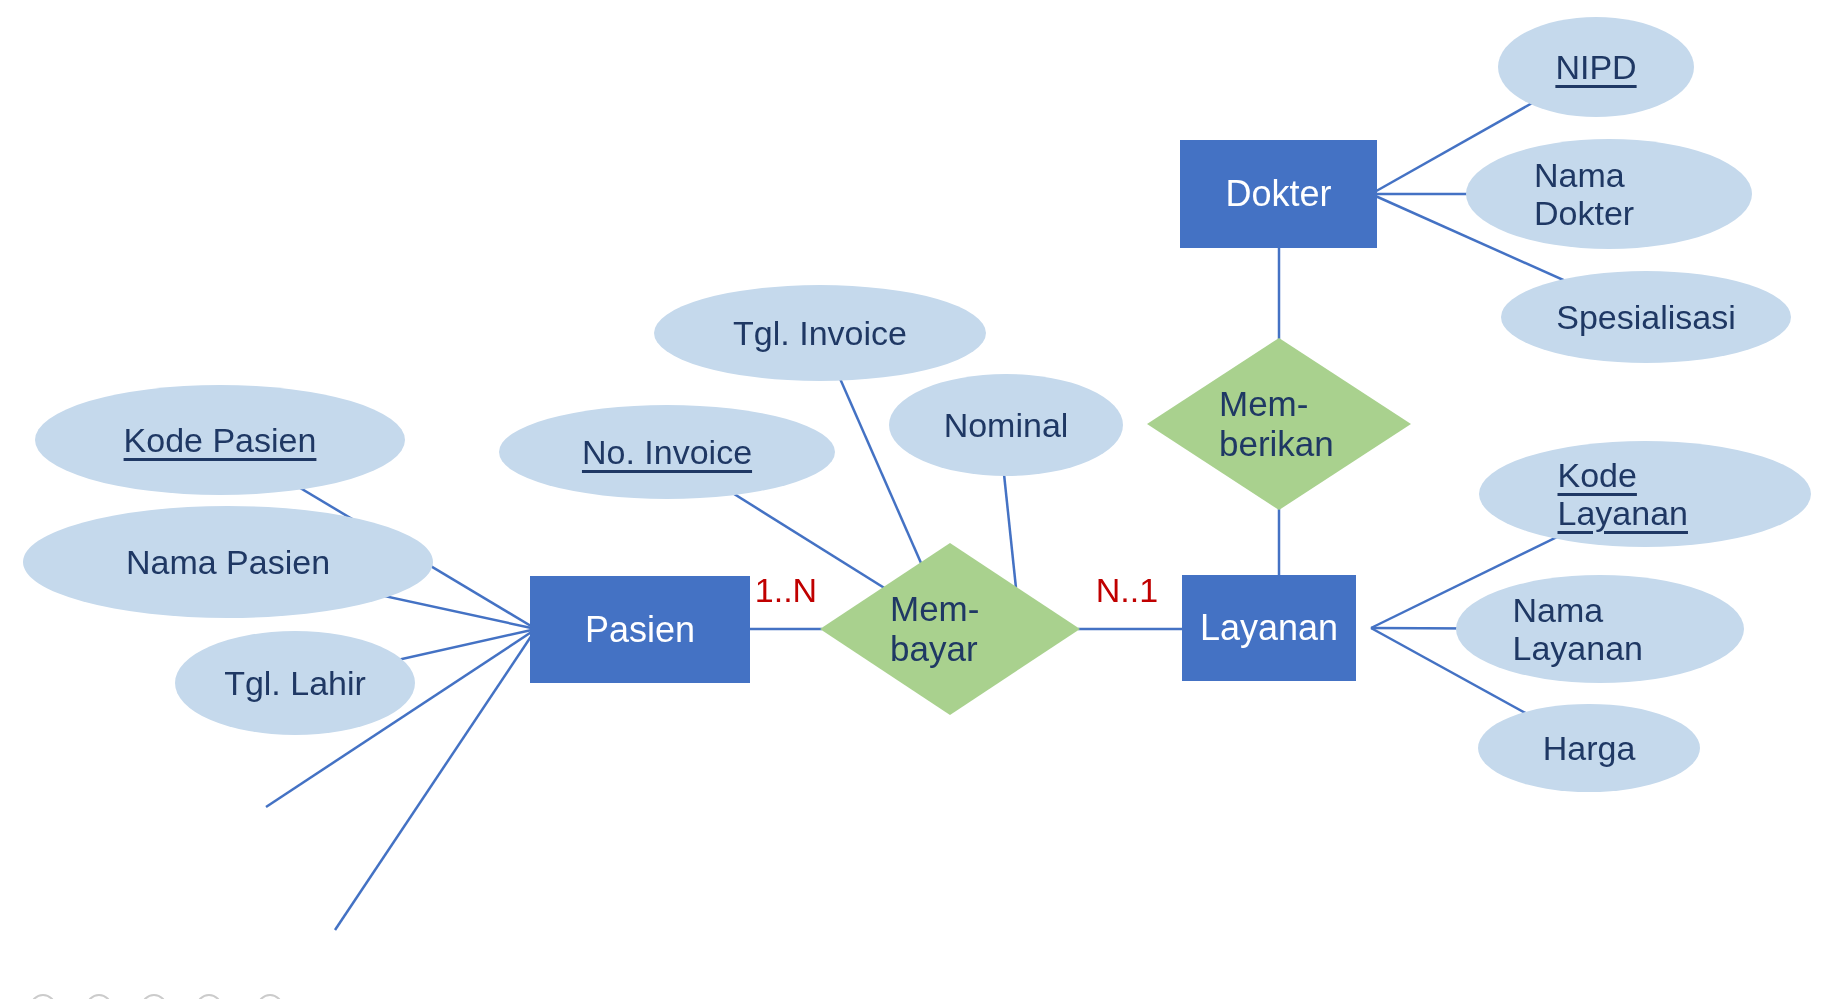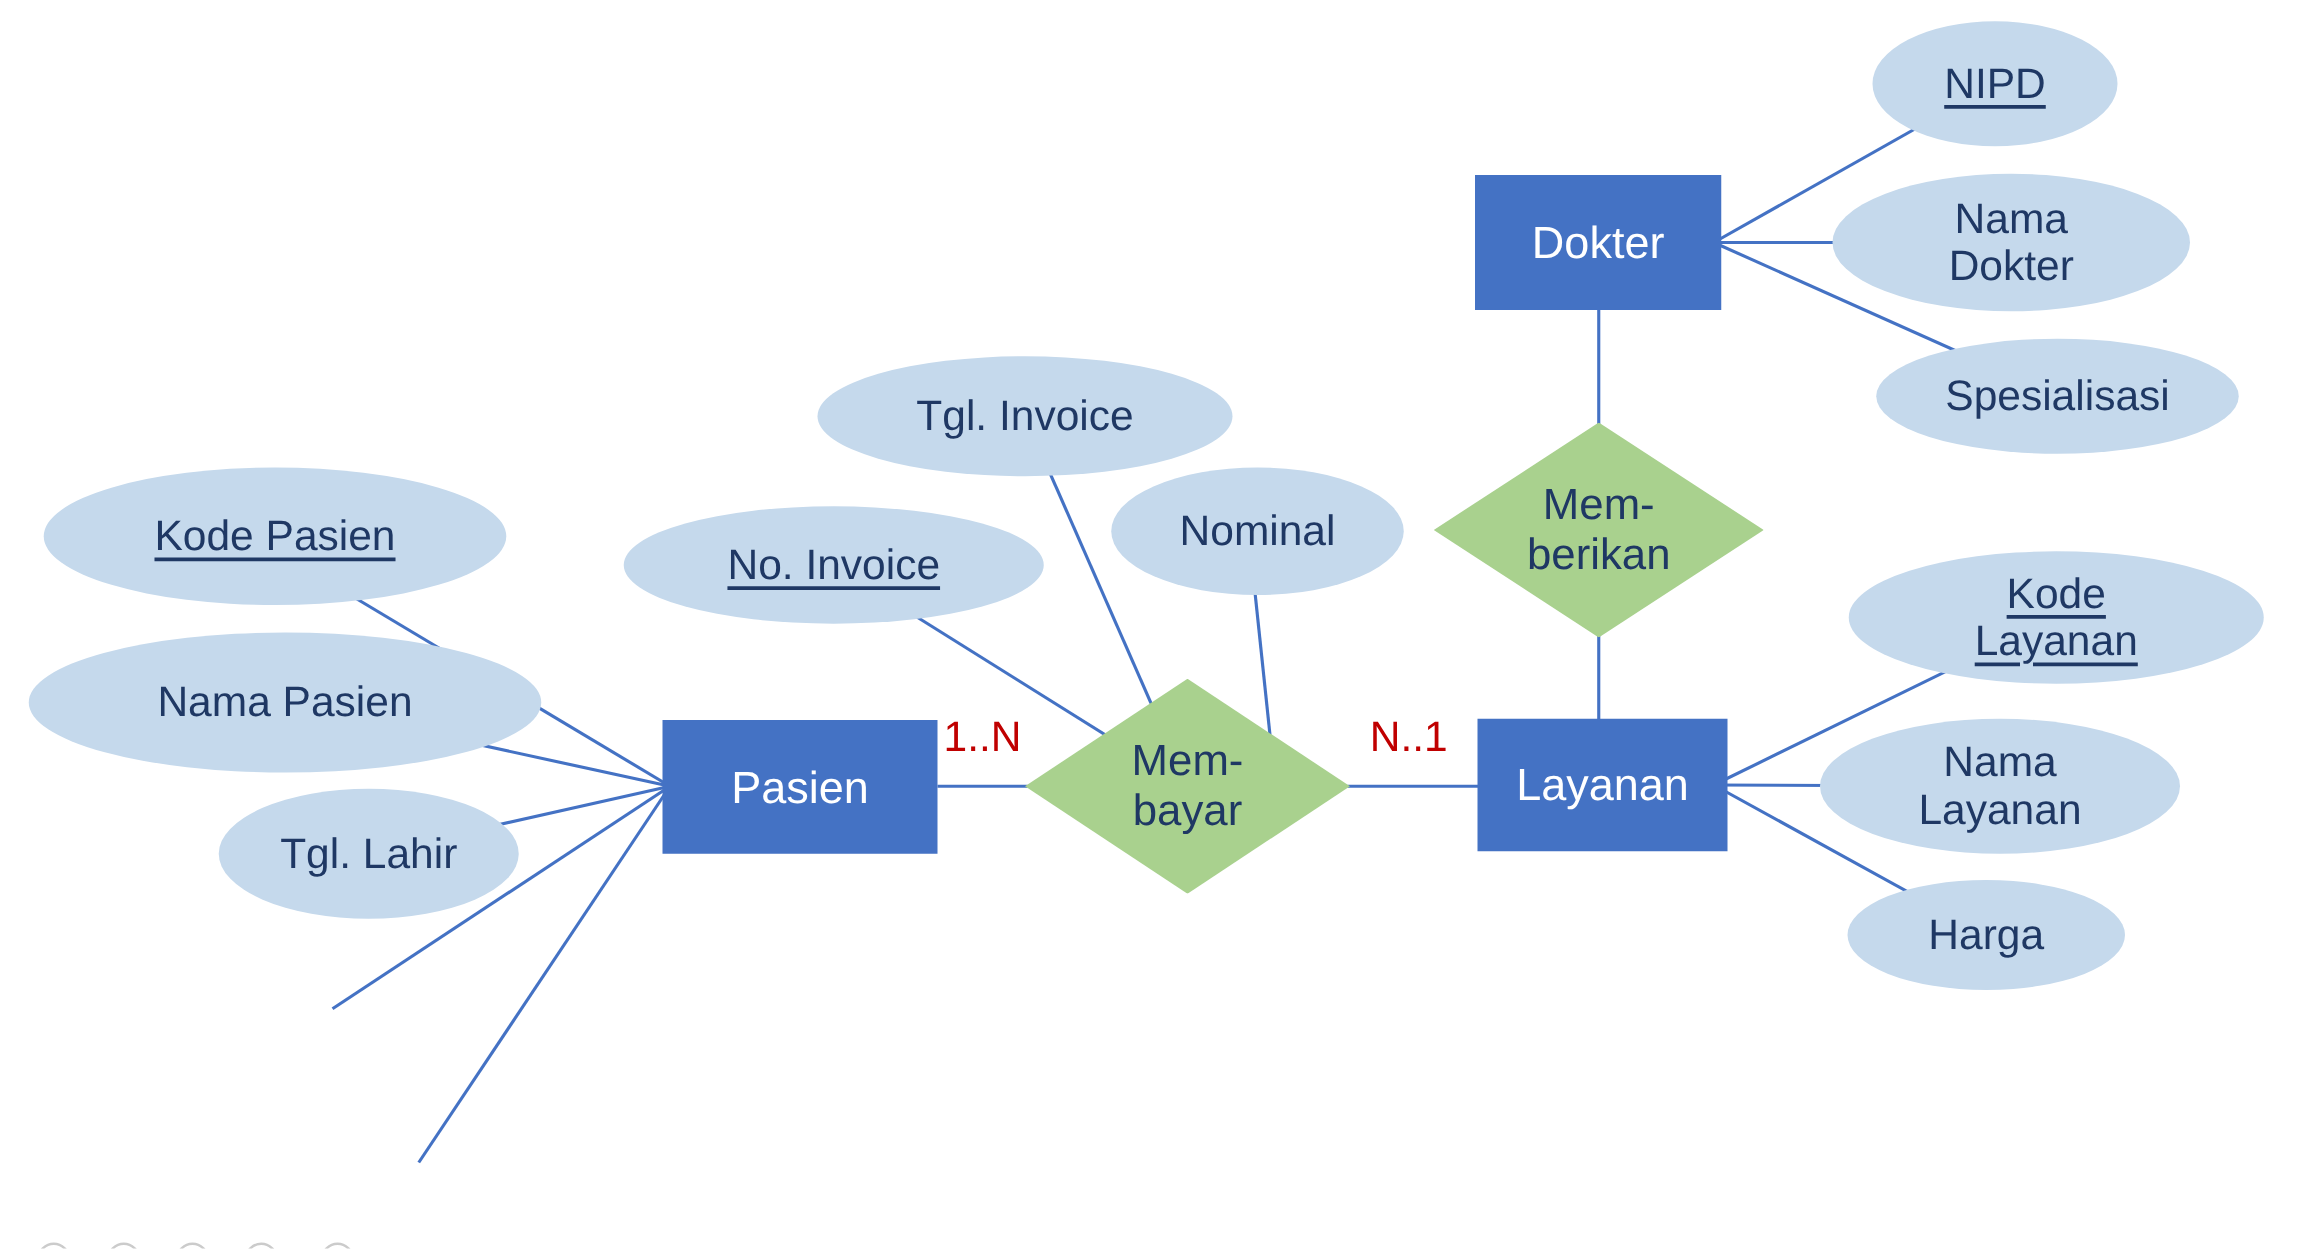--- a/index.html
+++ b/index.html
@@ -14,21 +14,21 @@
   }
   html,body{margin:0;padding:0;background:#fff;}
   .canvas{
     position:relative;width:1843px;height:999px;overflow:hidden;
     background:var(--canvas-bg);
     font-family:"Liberation Sans",sans-serif;
     color:var(--diagram-text);
   }
   .wires{position:absolute;left:0;top:0;z-index:0;}
   .wires line{stroke:var(--connector-color);stroke-width:2.5;}
-  .node{position:absolute;z-index:1;display:flex;align-items:center;justify-content:center;text-align:center;}
+  .node{position:absolute;z-index:1;display:flex;align-items:center;justify-content:center;}
   .ellipse{background:var(--attribute-fill);border-radius:50%;font-size:34px;line-height:1.12;}
   .entity{background:var(--entity-fill);color:var(--entity-text);font-size:36px;}
   .diamond{
     background:var(--relationship-fill);font-size:35px;line-height:1.15;
     clip-path:polygon(50% 0,100% 50%,50% 100%,0 50%);
   }
   .diamond .lbl{max-width:120px;}
   .lbl{display:inline-block;}
   .narrow150{max-width:150px;}
   .narrow175{max-width:175px;}
@@ -62,21 +62,21 @@
     <line x1="1279" y1="246" x2="1279" y2="342"></line>
     <line x1="1279" y1="508" x2="1279" y2="578"></line>
     <line x1="1371" y1="194" x2="1596" y2="67"></line>
     <line x1="1371" y1="194" x2="1609" y2="194"></line>
     <line x1="1371" y1="194" x2="1646" y2="317"></line>
     <line x1="1371" y1="628" x2="1645" y2="494"></line>
     <line x1="1371" y1="628" x2="1600" y2="629"></line>
     <line x1="1371" y1="628" x2="1589" y2="748"></line>
   </svg>
 
-  <div class="node ellipse" style="left:35px;top:374px;width:370px;height:110px">
+  <div class="node ellipse" style="left:35px;top:385px;width:370px;height:110px">
     <span class="lbl pk">Kode Pasien</span>
   </div>
   <div class="node ellipse" style="left:23px;top:506px;width:410px;height:112px">
     <span class="lbl">Nama Pasien</span>
   </div>
   <div class="node ellipse" style="left:175px;top:631px;width:240px;height:104px">
     <span class="lbl">Tgl. Lahir</span>
   </div>
 
   <div class="node ellipse" style="left:654px;top:285px;width:332px;height:96px">
@@ -108,21 +108,21 @@
   <div class="node ellipse" style="left:1478px;top:704px;width:222px;height:88px">
     <span class="lbl">Harga</span>
   </div>
 
   <div class="node entity" style="left:530px;top:576px;width:220px;height:107px">
     <span class="lbl">Pasien</span>
   </div>
   <div class="node entity" style="left:1180px;top:140px;width:197px;height:108px">
     <span class="lbl">Dokter</span>
   </div>
-  <div class="node entity" style="left:1182px;top:575px;width:200px;height:106px">
+  <div class="node entity" style="left:1182px;top:575px;width:174px;height:106px">
     <span class="lbl">Layanan</span>
   </div>
 
   <div class="node diamond" style="left:820px;top:543px;width:260px;height:172px">
     <span class="lbl">Mem-bayar</span>
   </div>
   <div class="node diamond" style="left:1147px;top:338px;width:264px;height:172px">
     <span class="lbl">Mem-berikan</span>
   </div>
 

